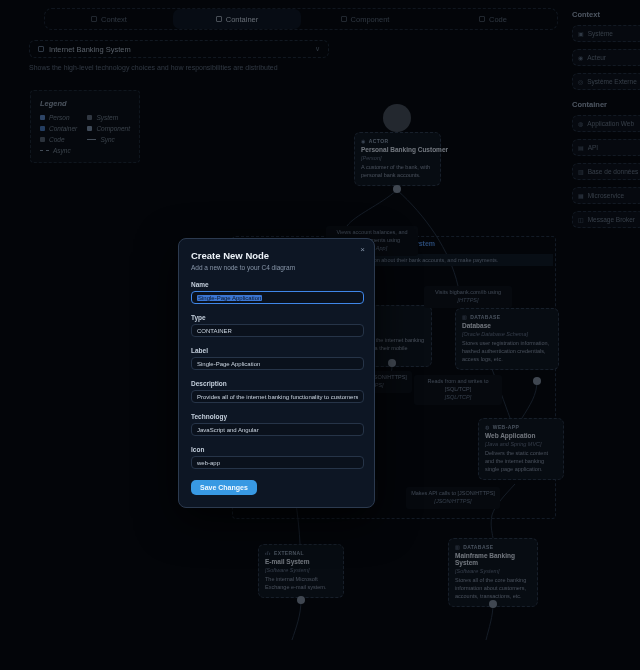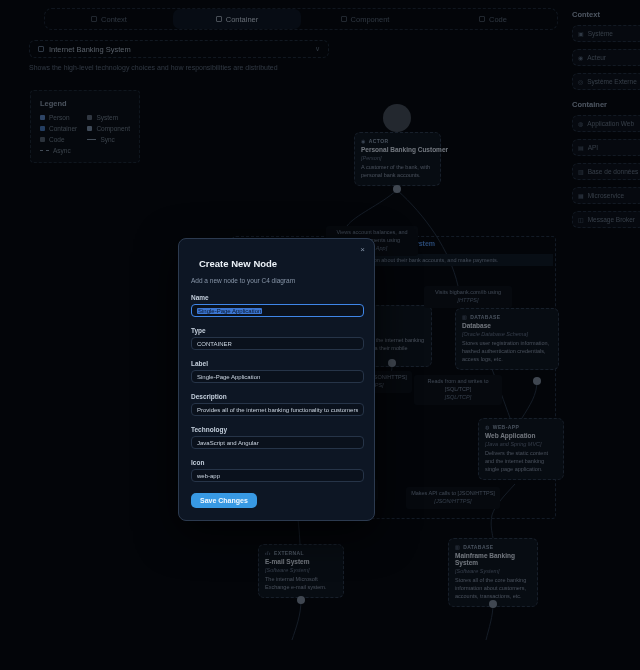--- a/index.html
+++ b/index.html
@@ -26,21 +26,21 @@
   
   .dselect{position:absolute;left:29px;top:40px;width:300px;height:18px;border:1px dashed #202c3a;
            border-radius:6px;display:flex;align-items:center;gap:5px;padding:0 8px;
            font-size:7.5px;color:#aeb9c7;z-index:5;cursor:pointer;}
   .ds-ic{width:6px;height:6px;border:1px solid #5c6c80;border-radius:1px;flex:none;}
   .chev{margin-left:auto;color:#5d6a7a;font-size:7px;}
   .subtitle{position:absolute;left:29px;top:64px;font-size:7px;color:#5f6c7d;z-index:5;}
 
   
   .legend{position:absolute;left:30px;top:90px;width:110px;background:#080c12;border:1px dashed #1d2834;
-          border-radius:4px;padding:8px 9px;z-index:5;}
+          border-radius:4px;padding:8px 9px;z-index:5;font-style:italic;}
   .legend h3{margin:0 0 6px;font-size:7.5px;color:#93a1b2;font-weight:700;}
   .lgrid{display:grid;grid-template-columns:1fr 1fr;gap:4px 6px;font-size:6.5px;color:#74828f;}
   .lgi{display:flex;align-items:center;gap:4px;}
   .sw{width:5px;height:5px;border-radius:1px;flex:none;}
   .lline{width:9px;border-top:1px solid #8494a6;flex:none;}
   .lline.dashed{border-top-style:dashed;}
 
   
   .edges{position:absolute;left:0;top:0;z-index:1;}
   .boundary{position:absolute;left:232px;top:236px;width:324px;height:283px;
@@ -63,21 +63,21 @@
   .dot{position:absolute;width:8px;height:8px;border-radius:50%;background:#7e8b9a;z-index:4;}
   .elbl{position:absolute;background:#0a0f15;border-radius:3px;padding:3px 4px;font-size:5.5px;
         color:#7d8ba0;text-align:center;line-height:1.45;z-index:4;}
   .etech{font-style:italic;color:#68798f;}
 
   
   .overlay{position:absolute;inset:0;background:rgba(1,4,8,0.5);z-index:40;}
   .modal{position:absolute;left:178px;top:238px;width:197px;z-index:50;background:#0d1624;
          border:1px solid #2c3a4f;border-radius:8px;padding:11px 12px 12px;
          box-shadow:0 12px 40px rgba(0,0,0,.75);}
-  .modal h2{font-size:9.5px;color:#ecf2f8;margin:8px;font-weight:700;}
+  .modal h2{font-size:9.5px;color:#ecf2f8;margin:0;font-weight:700;}
   .msub{font-size:6.5px;color:#8795a8;margin-top:3px;}
   .close{position:absolute;top:7px;right:9px;font-size:8px;color:#8493a6;cursor:pointer;line-height:1;}
   .flabel{display:block;font-size:6.5px;font-weight:600;color:#c3cedb;margin:10px 0 3px;}
   .inp{display:flex;align-items:center;width:173px;height:13px;background:#0a111c;
        border:1px solid #263448;border-radius:4px;color:#ccd6e2;font-size:6px;padding:0 5px;
        overflow:hidden;white-space:nowrap;font-family:inherit;}
   input.inp{outline:none;}
   .inp.focus{border-color:#3f86e8;}
   .sel{background:#3b76d3;color:#0a1526;padding:0 1px;border-radius:1px;}
   .save{margin-top:11px;display:inline-block;background:#3899e3;color:#f0f8ff;font-size:7px;

